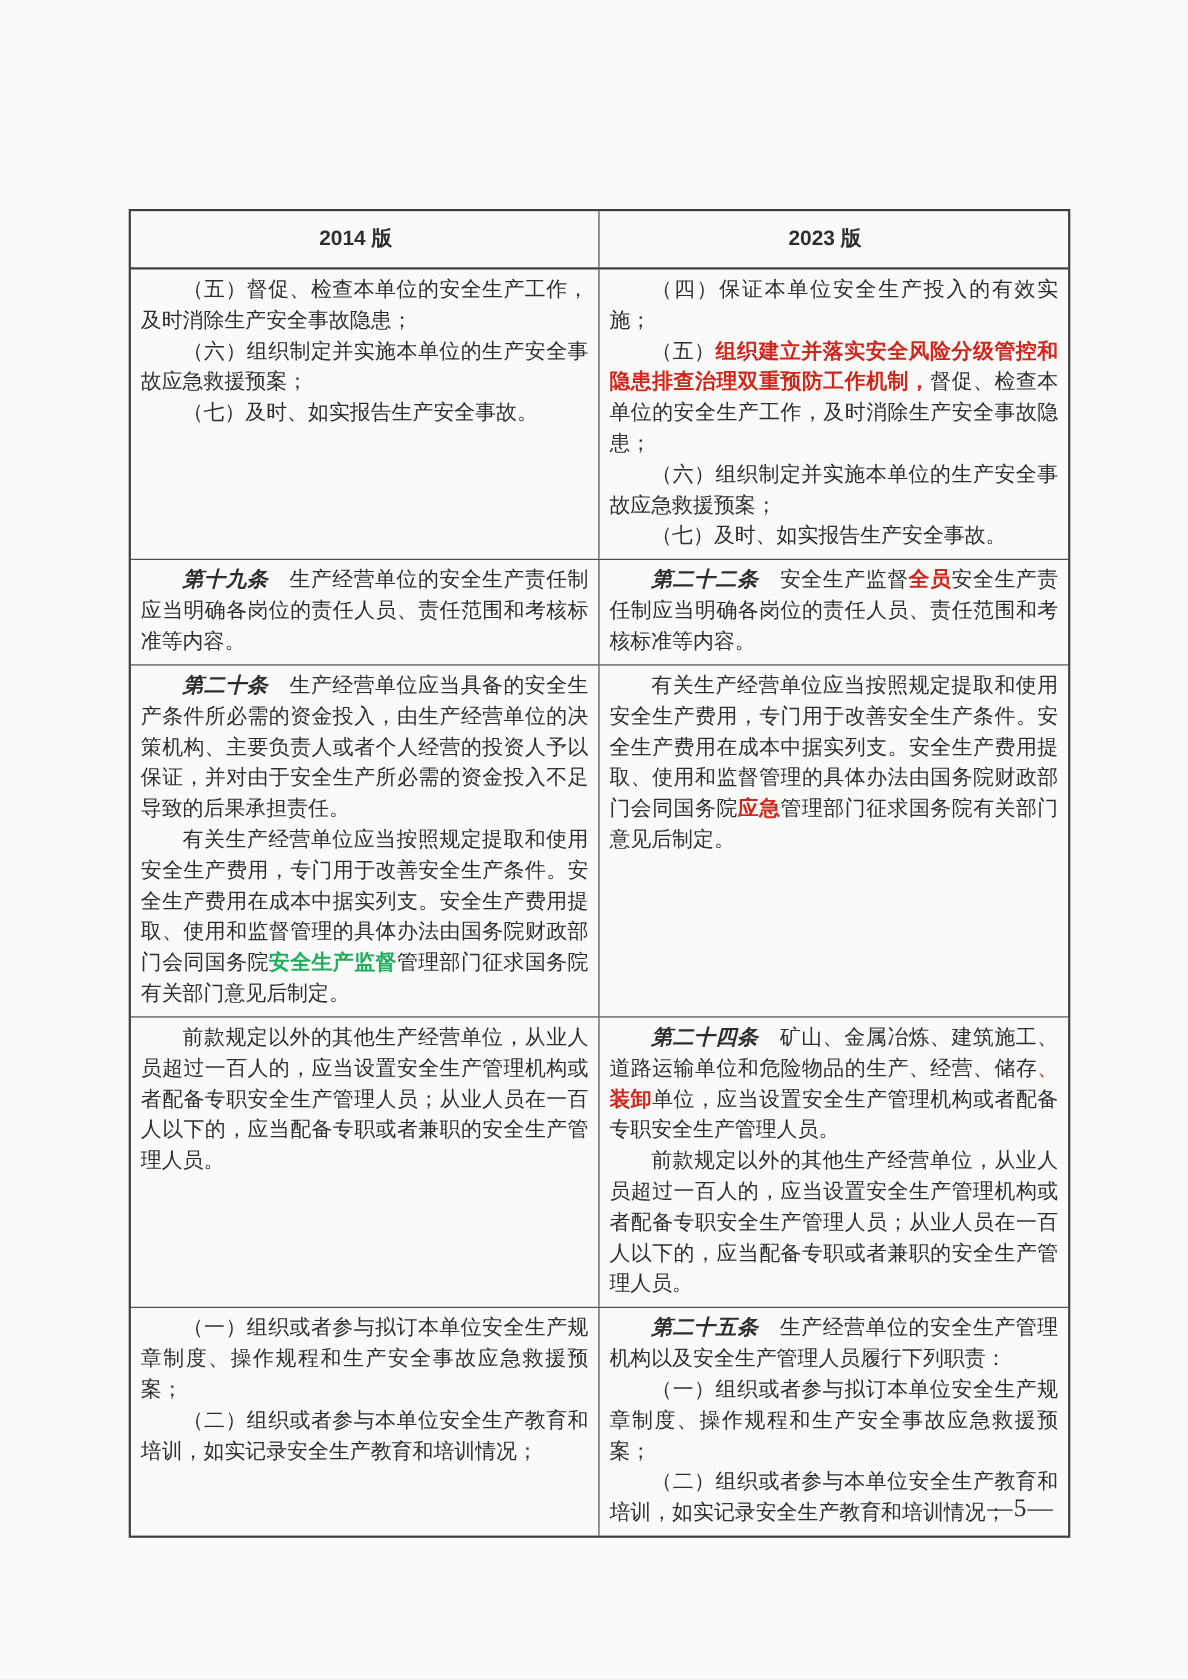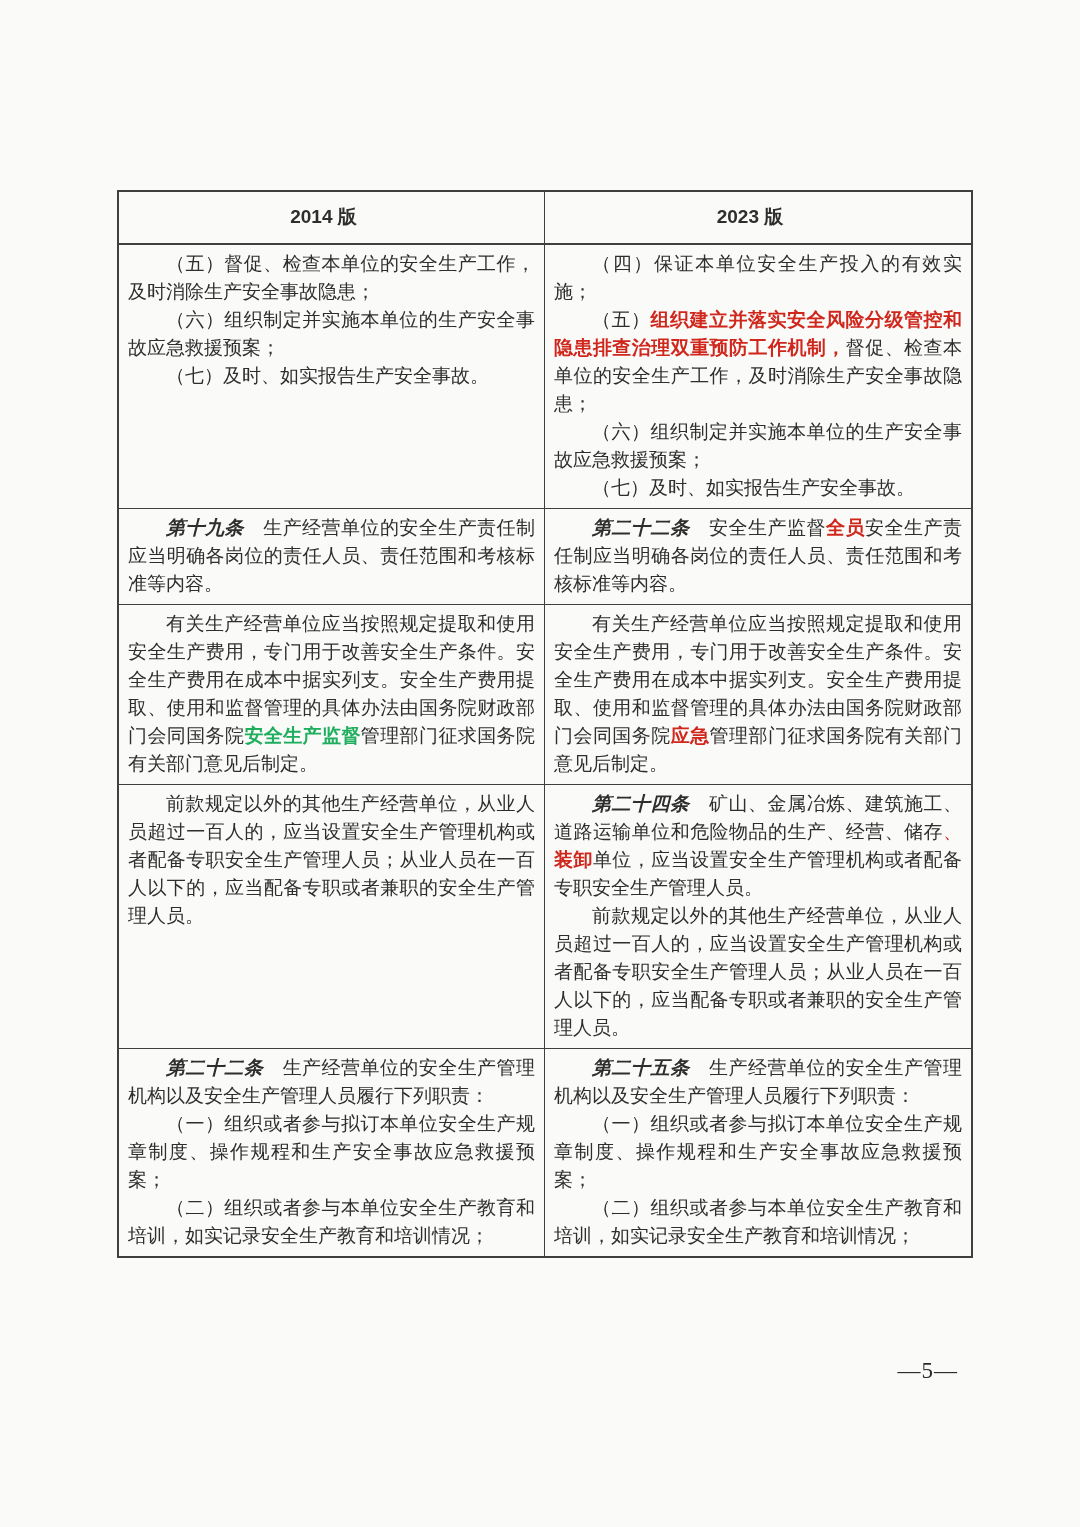--- a/index.html
+++ b/index.html
@@ -100,38 +100,38 @@
         <div class="t-row">
           <div class="t-cell left">
             <p class="para"><span class="seg-article">第十九条</span><span>　生产经营单位的安全生产责任制应当明确各岗位的责任人员、责任范围和考核标准等内容。</span></p>
           </div>
           <div class="t-cell right">
             <p class="para"><span class="seg-article">第二十二条</span><span>　安全生产监督</span><span class="seg-red">全员</span><span>安全生产责任制应当明确各岗位的责任人员、责任范围和考核标准等内容。</span></p>
           </div>
         </div>
         <div class="t-row">
           <div class="t-cell left">
+            <p class="para"><span class="seg-article">第二十条</span><span>　生产经营单位应当具备的安全生产条件所必需的资金投入，由生产经营单位的决策机构、主要负责人或者个人经营的投资人予以保证，并对由于安全生产所必需的资金投入不足导致的后果承担责任。</span></p>
             <p class="para"><span>有关生产经营单位应当按照规定提取和使用安全生产费用，专门用于改善安全生产条件。安全生产费用在成本中据实列支。安全生产费用提取、使用和监督管理的具体办法由国务院财政部门会同国务院</span><span class="seg-green">安全生产监督</span><span>管理部门征求国务院有关部门意见后制定。</span></p>
           </div>
           <div class="t-cell right">
             <p class="para"><span>有关生产经营单位应当按照规定提取和使用安全生产费用，专门用于改善安全生产条件。安全生产费用在成本中据实列支。安全生产费用提取、使用和监督管理的具体办法由国务院财政部门会同国务院</span><span class="seg-red">应急</span><span>管理部门征求国务院有关部门意见后制定。</span></p>
           </div>
         </div>
         <div class="t-row">
           <div class="t-cell left">
             <p class="para"><span>前款规定以外的其他生产经营单位，从业人员超过一百人的，应当设置安全生产管理机构或者配备专职安全生产管理人员；从业人员在一百人以下的，应当配备专职或者兼职的安全生产管理人员。</span></p>
           </div>
           <div class="t-cell right">
             <p class="para"><span class="seg-article">第二十四条</span><span>　矿山、金属冶炼、建筑施工、道路运输单位和危险物品的生产、经营、储存</span><span class="seg-redplain">、</span><span class="seg-red">装卸</span><span>单位，应当设置安全生产管理机构或者配备专职安全生产管理人员。</span></p>
             <p class="para"><span>前款规定以外的其他生产经营单位，从业人员超过一百人的，应当设置安全生产管理机构或者配备专职安全生产管理人员；从业人员在一百人以下的，应当配备专职或者兼职的安全生产管理人员。</span></p>
           </div>
         </div>
         <div class="t-row">
           <div class="t-cell left">
-            <p class="para"><span class="seg-article">第二十二条</span><span>　生产经营单位的安全生产管理机构以及安全生产管理人员履行下列职责：</span></p>
             <p class="para"><span>（一）组织或者参与拟订本单位安全生产规章制度、操作规程和生产安全事故应急救援预案；</span></p>
             <p class="para"><span>（二）组织或者参与本单位安全生产教育和培训，如实记录安全生产教育和培训情况；</span></p>
           </div>
           <div class="t-cell right">
             <p class="para"><span class="seg-article">第二十五条</span><span>　生产经营单位的安全生产管理机构以及安全生产管理人员履行下列职责：</span></p>
             <p class="para"><span>（一）组织或者参与拟订本单位安全生产规章制度、操作规程和生产安全事故应急救援预案；</span></p>
             <p class="para"><span>（二）组织或者参与本单位安全生产教育和培训，如实记录安全生产教育和培训情况；</span></p>
           </div>
         </div>
       </div>

